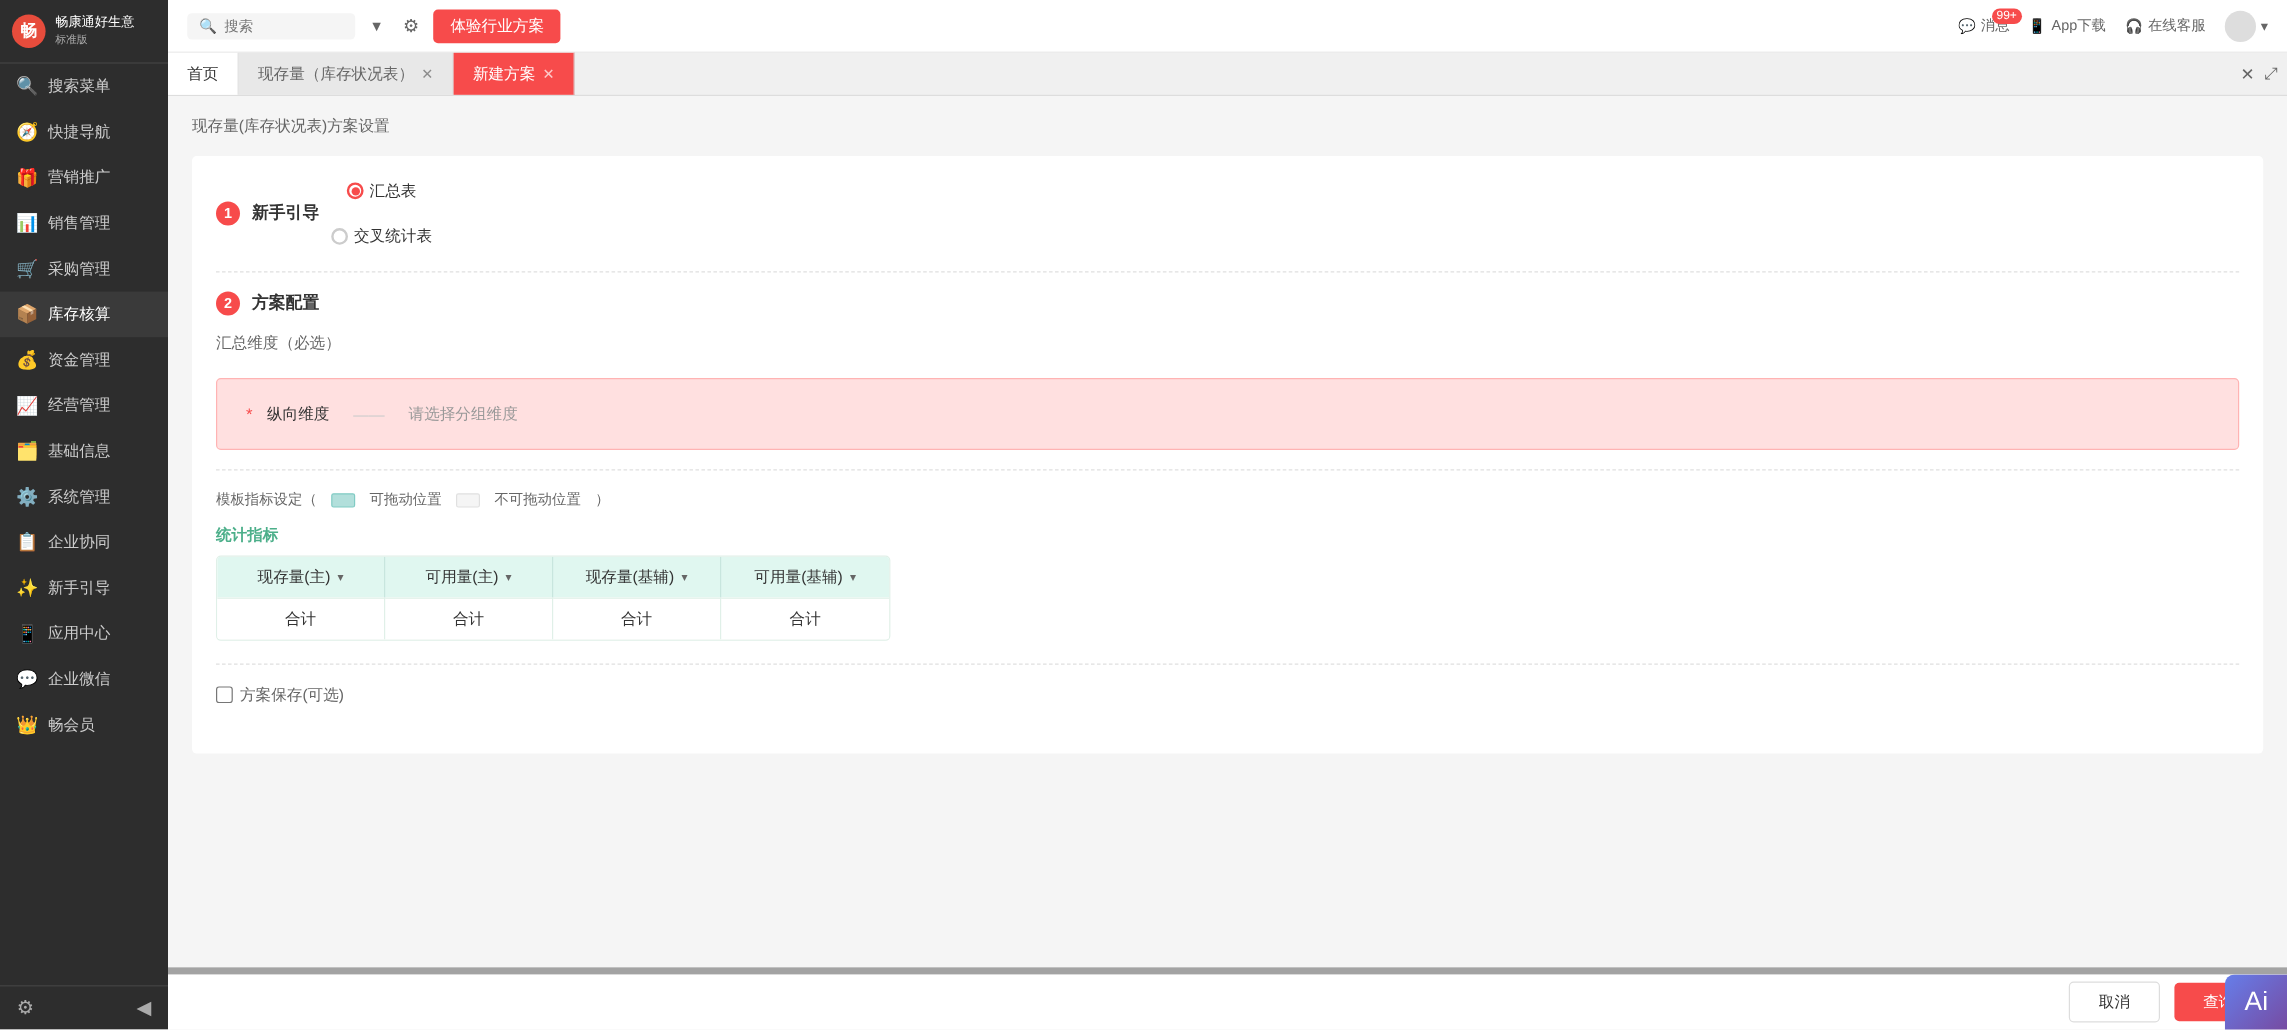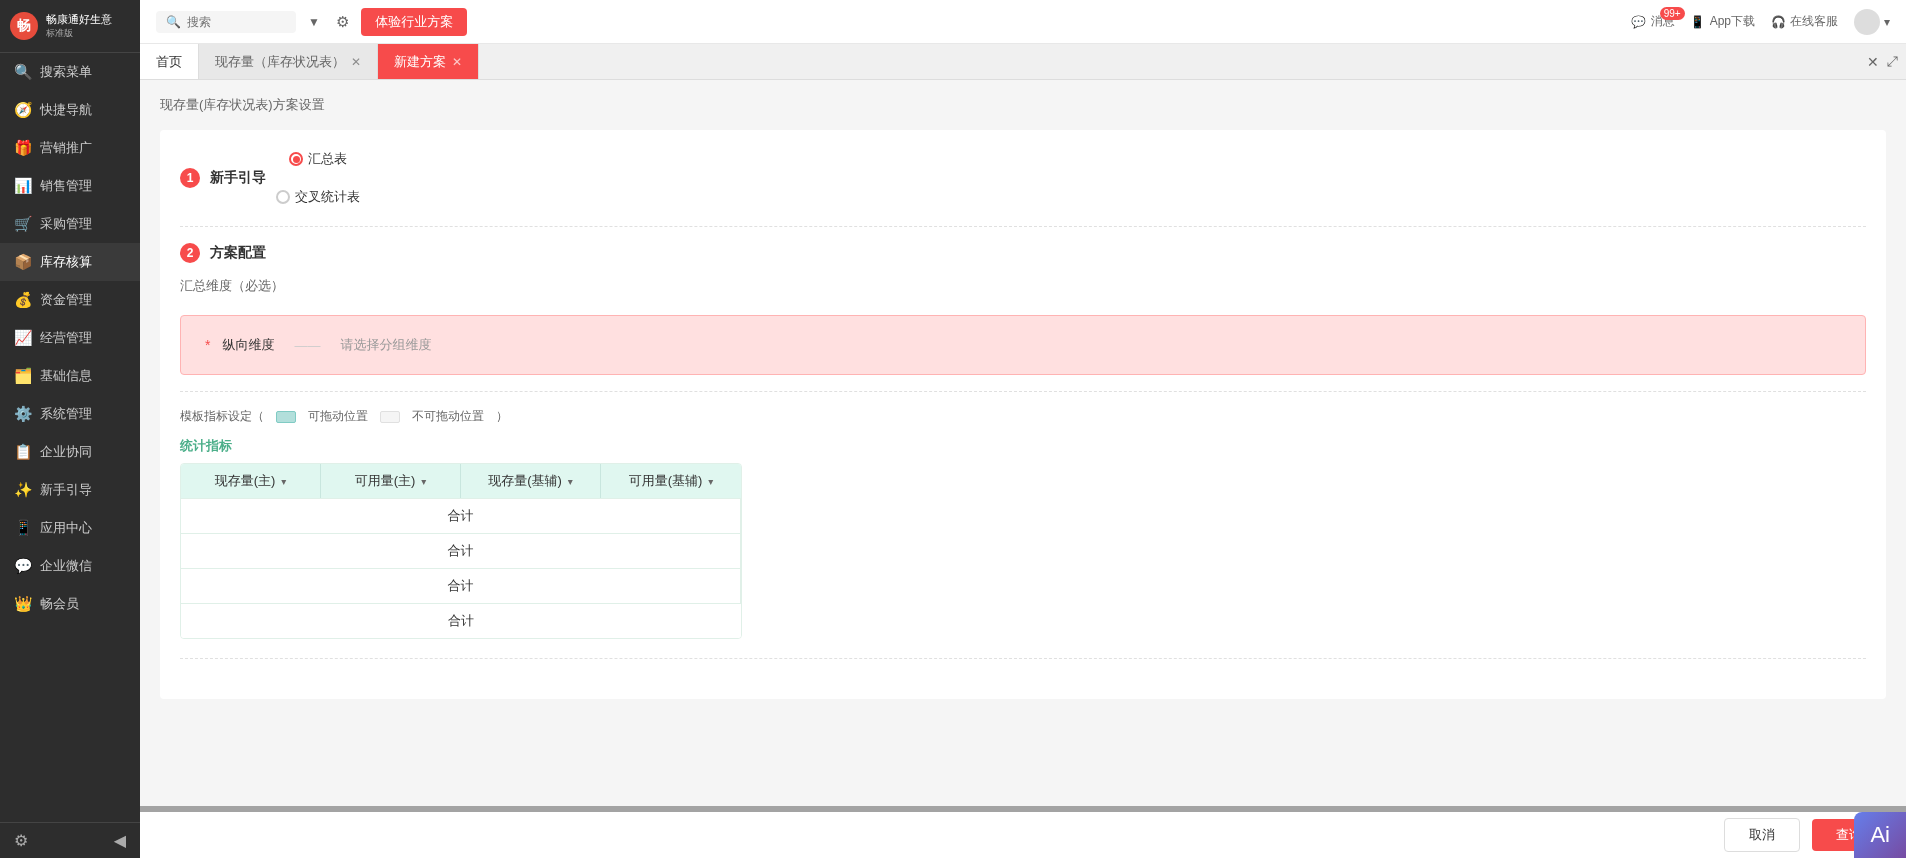--- a/index.html
+++ b/index.html
@@ -219,21 +219,21 @@
     }
     .stats-header-cell {
       padding: 8px 20px;
       border-right: 1px solid #c8e6de;
       font-size: 13px; color: #333;
       display: flex; align-items: center; gap: 6px;
       min-width: 140px; justify-content: center;
     }
     .stats-header-cell:last-child { border-right: none; }
     .stats-row {
-      display: flex; background: #fff; flex-direction: column;
+      display: flex; background: #fff;
     }
     .stats-cell {
       padding: 8px 20px;
       border-right: 1px solid #e0f0e8;
       border-top: 1px solid #e0f0e8;
       font-size: 13px; color: #333;
       min-width: 140px; text-align: center;
     }
     .stats-cell:last-child { border-right: none; }
     .dropdown-arrow { font-size: 10px; color: #666; }
@@ -498,20 +498,24 @@
               <div class="stats-cell">合计</div>
               <div class="stats-cell">合计</div>
               <div class="stats-cell">合计</div>
             </div>
           </div>
         </div>
 
 
         <hr class="section-divider">
 
+        <div class="save-option">
+          <input type="checkbox" class="save-checkbox" style="">
+          <span>方案保存(可选)</span>
+        </div>
 
       </div>
     </div>
   </div>
 
   <div class="bottom-bar">
     <button class="btn-cancel">取消</button>
     <button class="btn-query">查询</button>
   </div>
 

